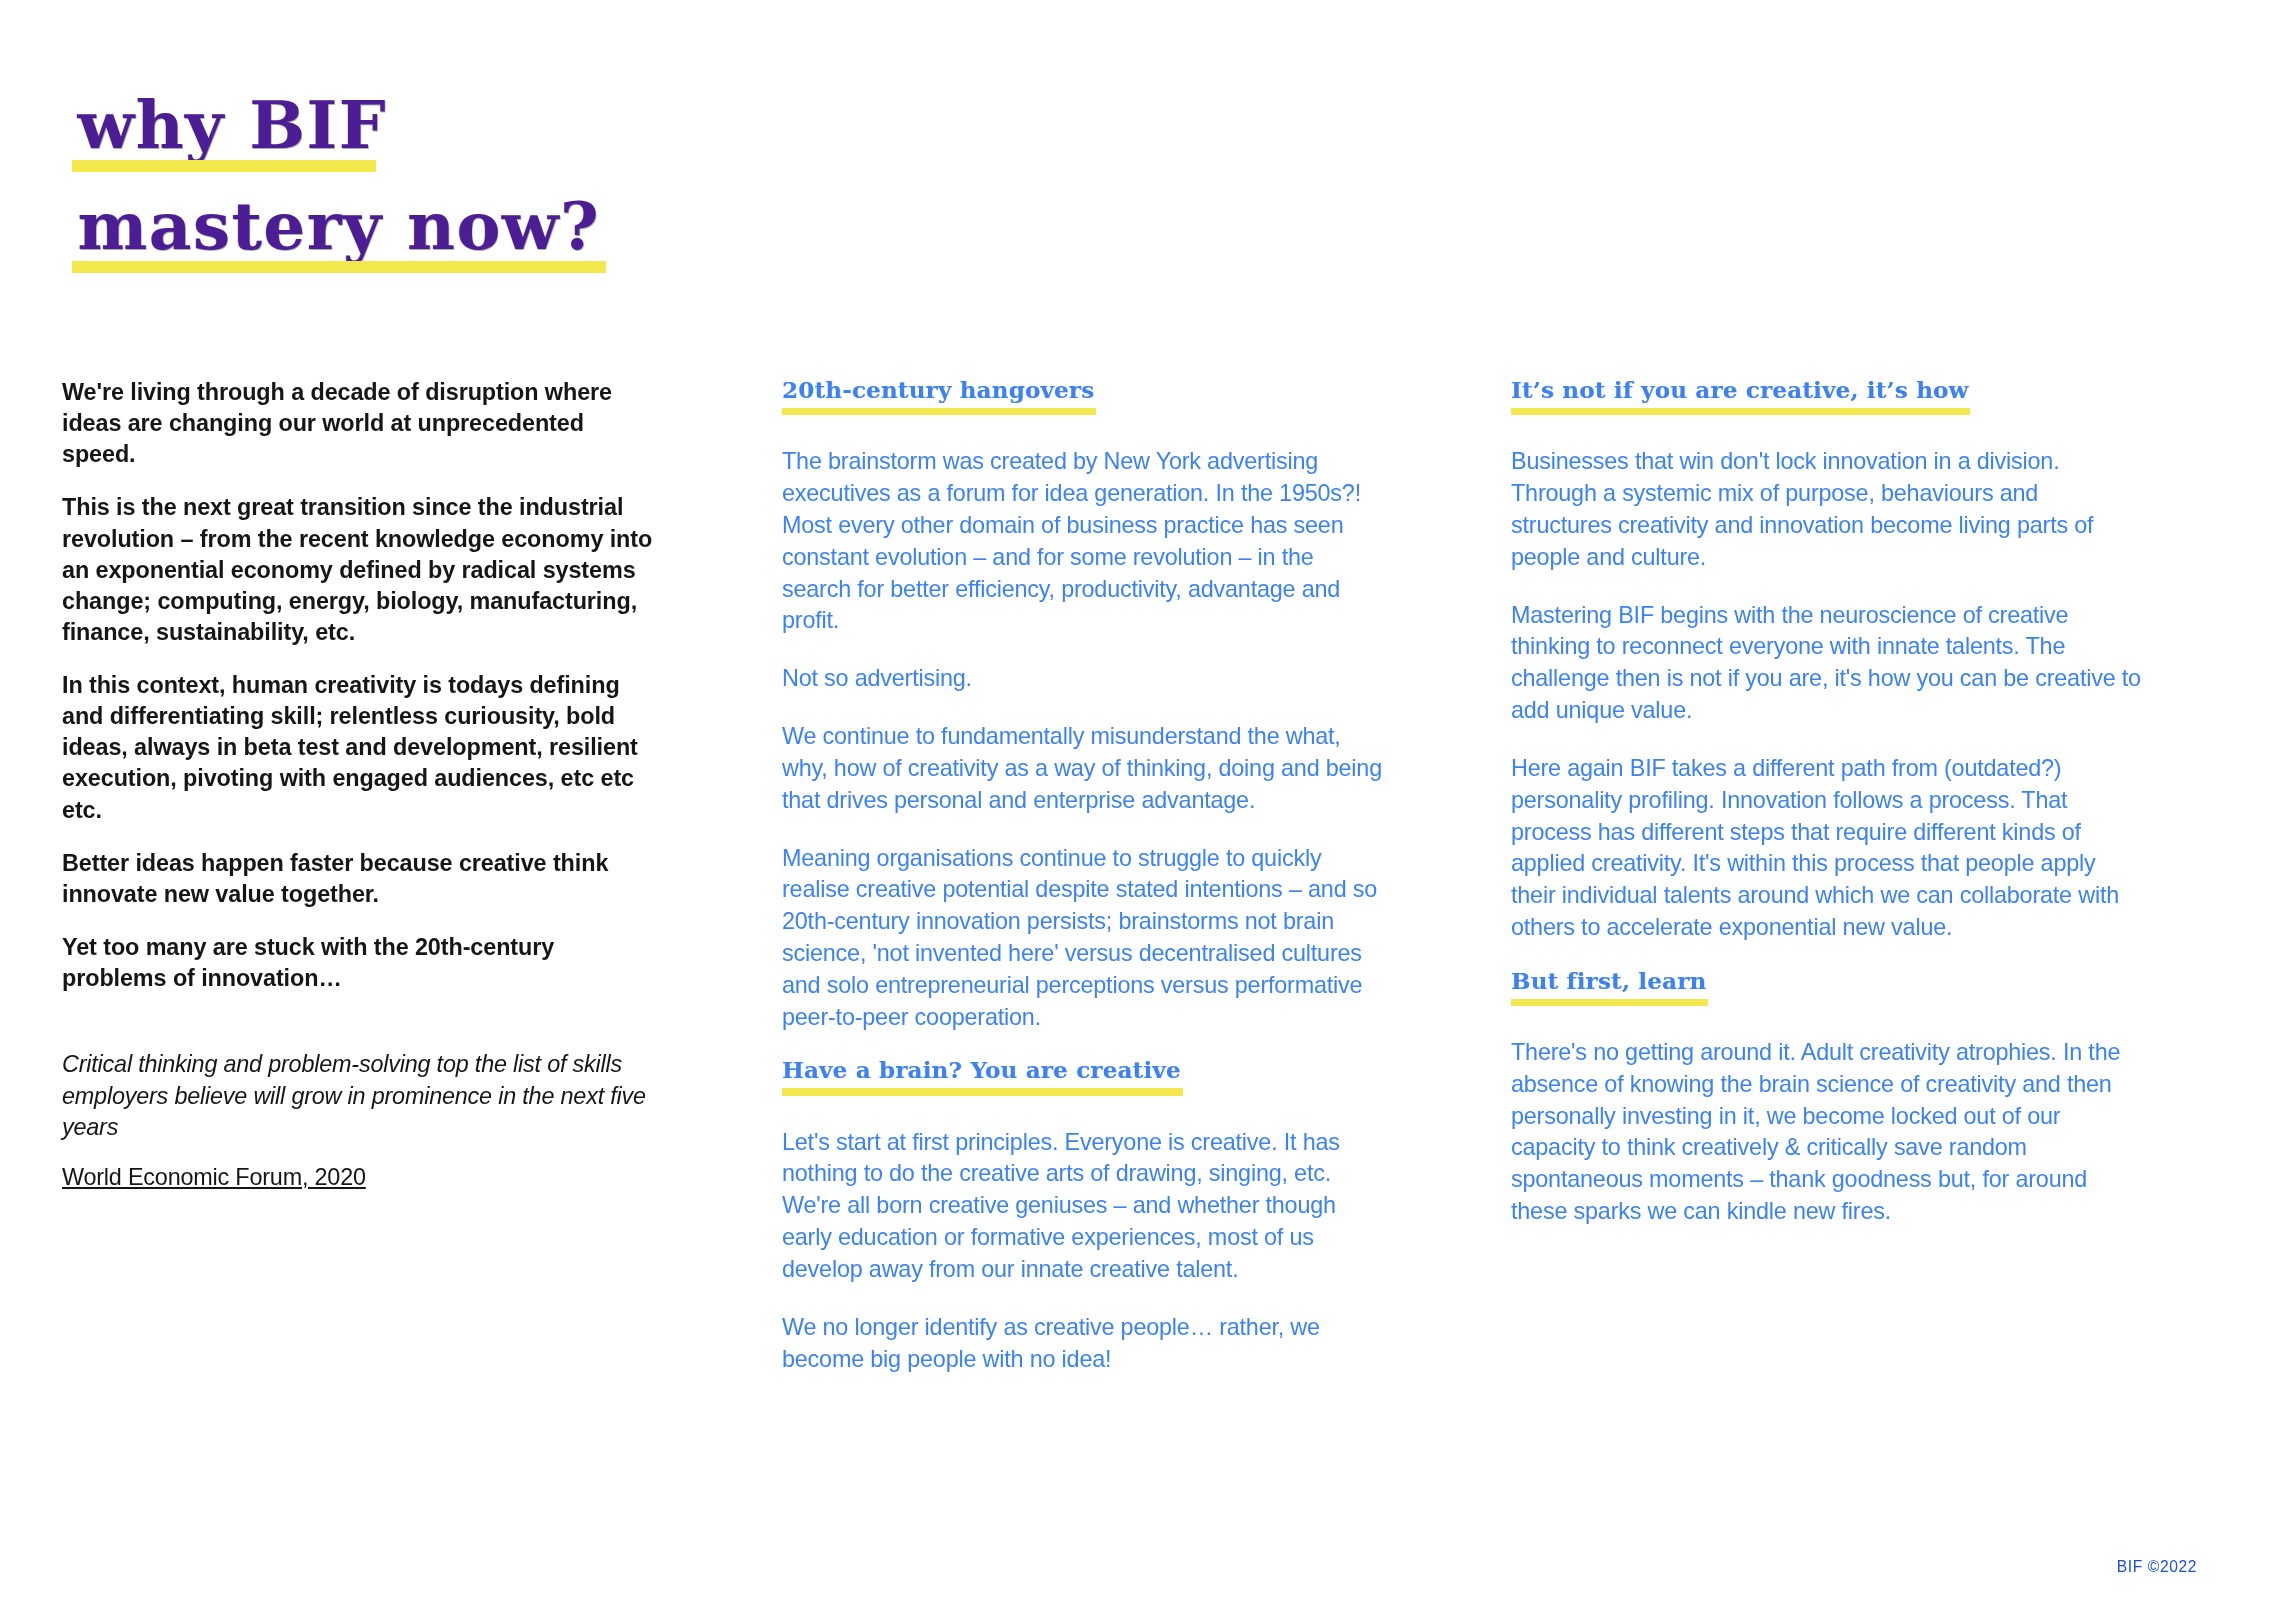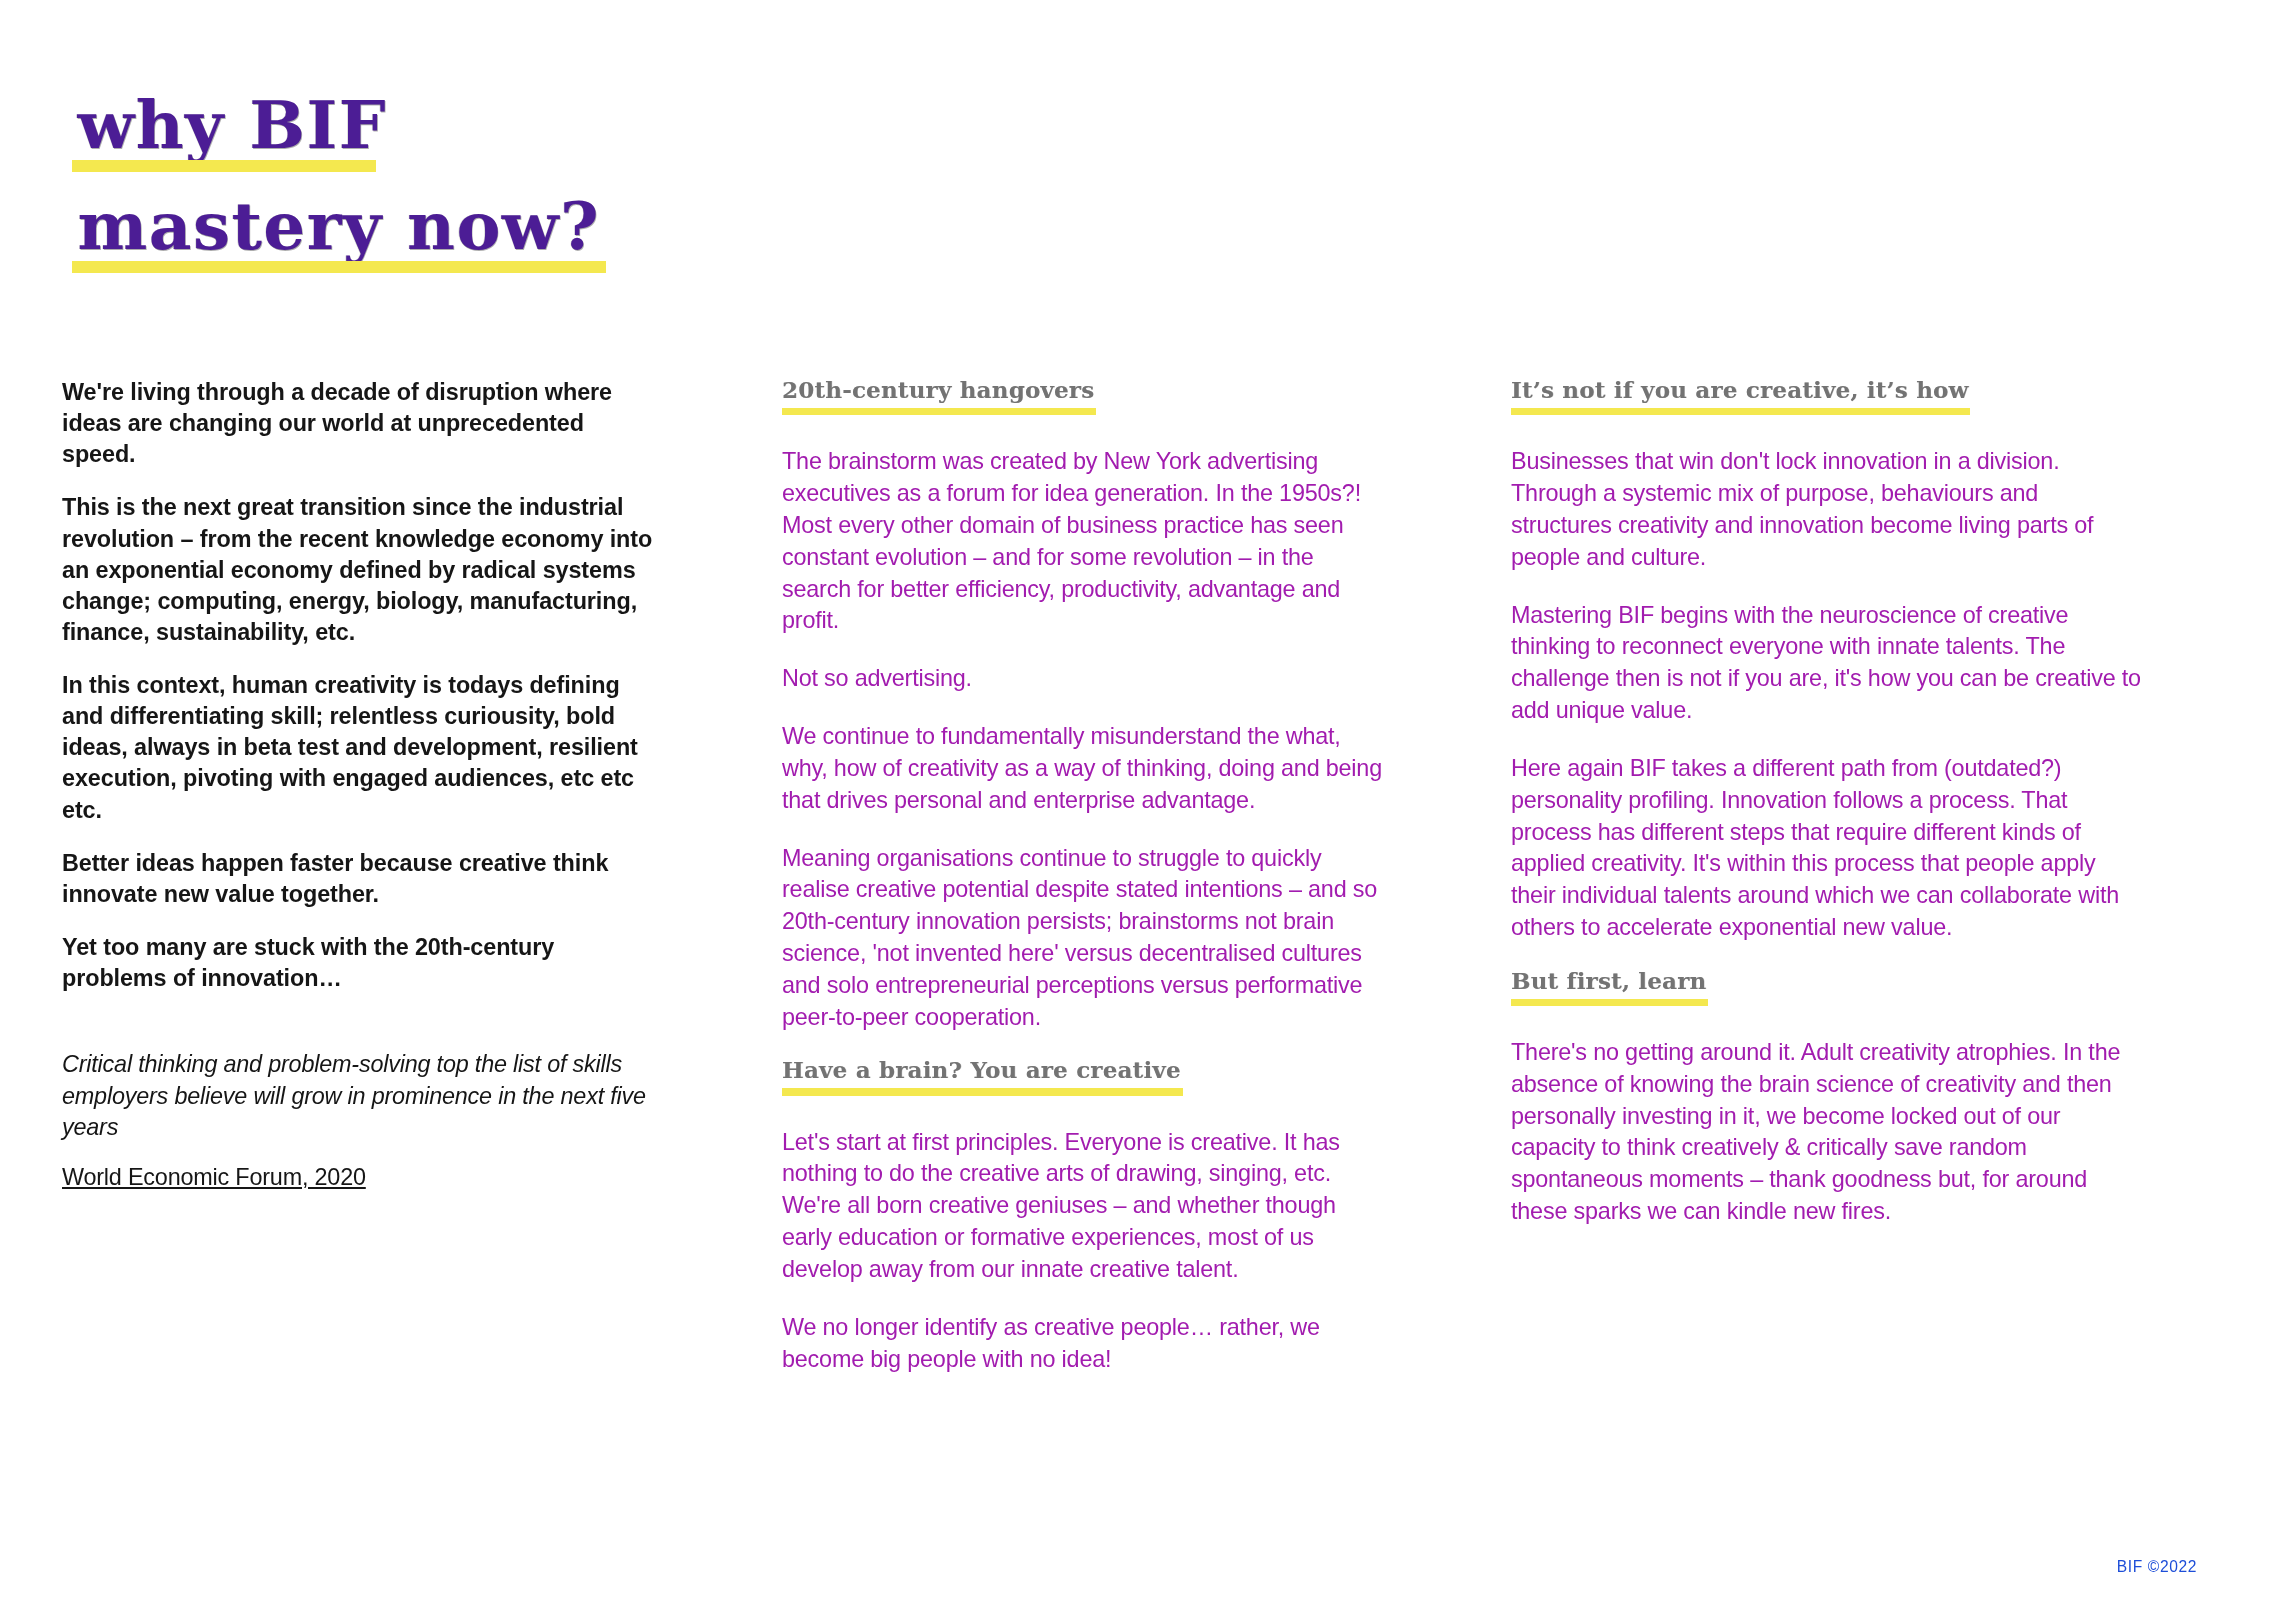--- a/index.html
+++ b/index.html
@@ -109,21 +109,21 @@
 
   
   .section-head {
     position: relative;
     display: inline-block;
     font-family: "DejaVu Serif", "Liberation Serif", serif;
     font-weight: 700;
     font-size: 23px;
     line-height: 1.1;
     letter-spacing: 0.2px;
-    color: #737373;
+    color: #3b82f6;
     margin: 0 0 31px 0;
     padding: 0 1.8px 13px 0;
     text-shadow: 0.4px 0.4px 0 rgba(20,20,20,0.25);
   }
   .section-head::after {
     content: "";
     position: absolute;
     left: 0;
     right: 0;
     bottom: 0;
@@ -133,21 +133,21 @@
   .section-head.spaced-top { margin-top: 20px; text-align: right; }
 
   
   .body-p {
     font-family: "Liberation Sans", sans-serif;
     font-weight: 400;
     font-size: 23.4px;
     line-height: 1.36;
     letter-spacing: -0.2px;
     margin: 0 0 26px 0;
-    color: #a21caf;
+    color: #3b82f6;
   }
   .body-p:last-child { margin-bottom: 0; }
 
   .section { margin-bottom: 3.7px; }
 
   
   .footer {
     position: absolute;
     right: 99px;
     bottom: 48px;

